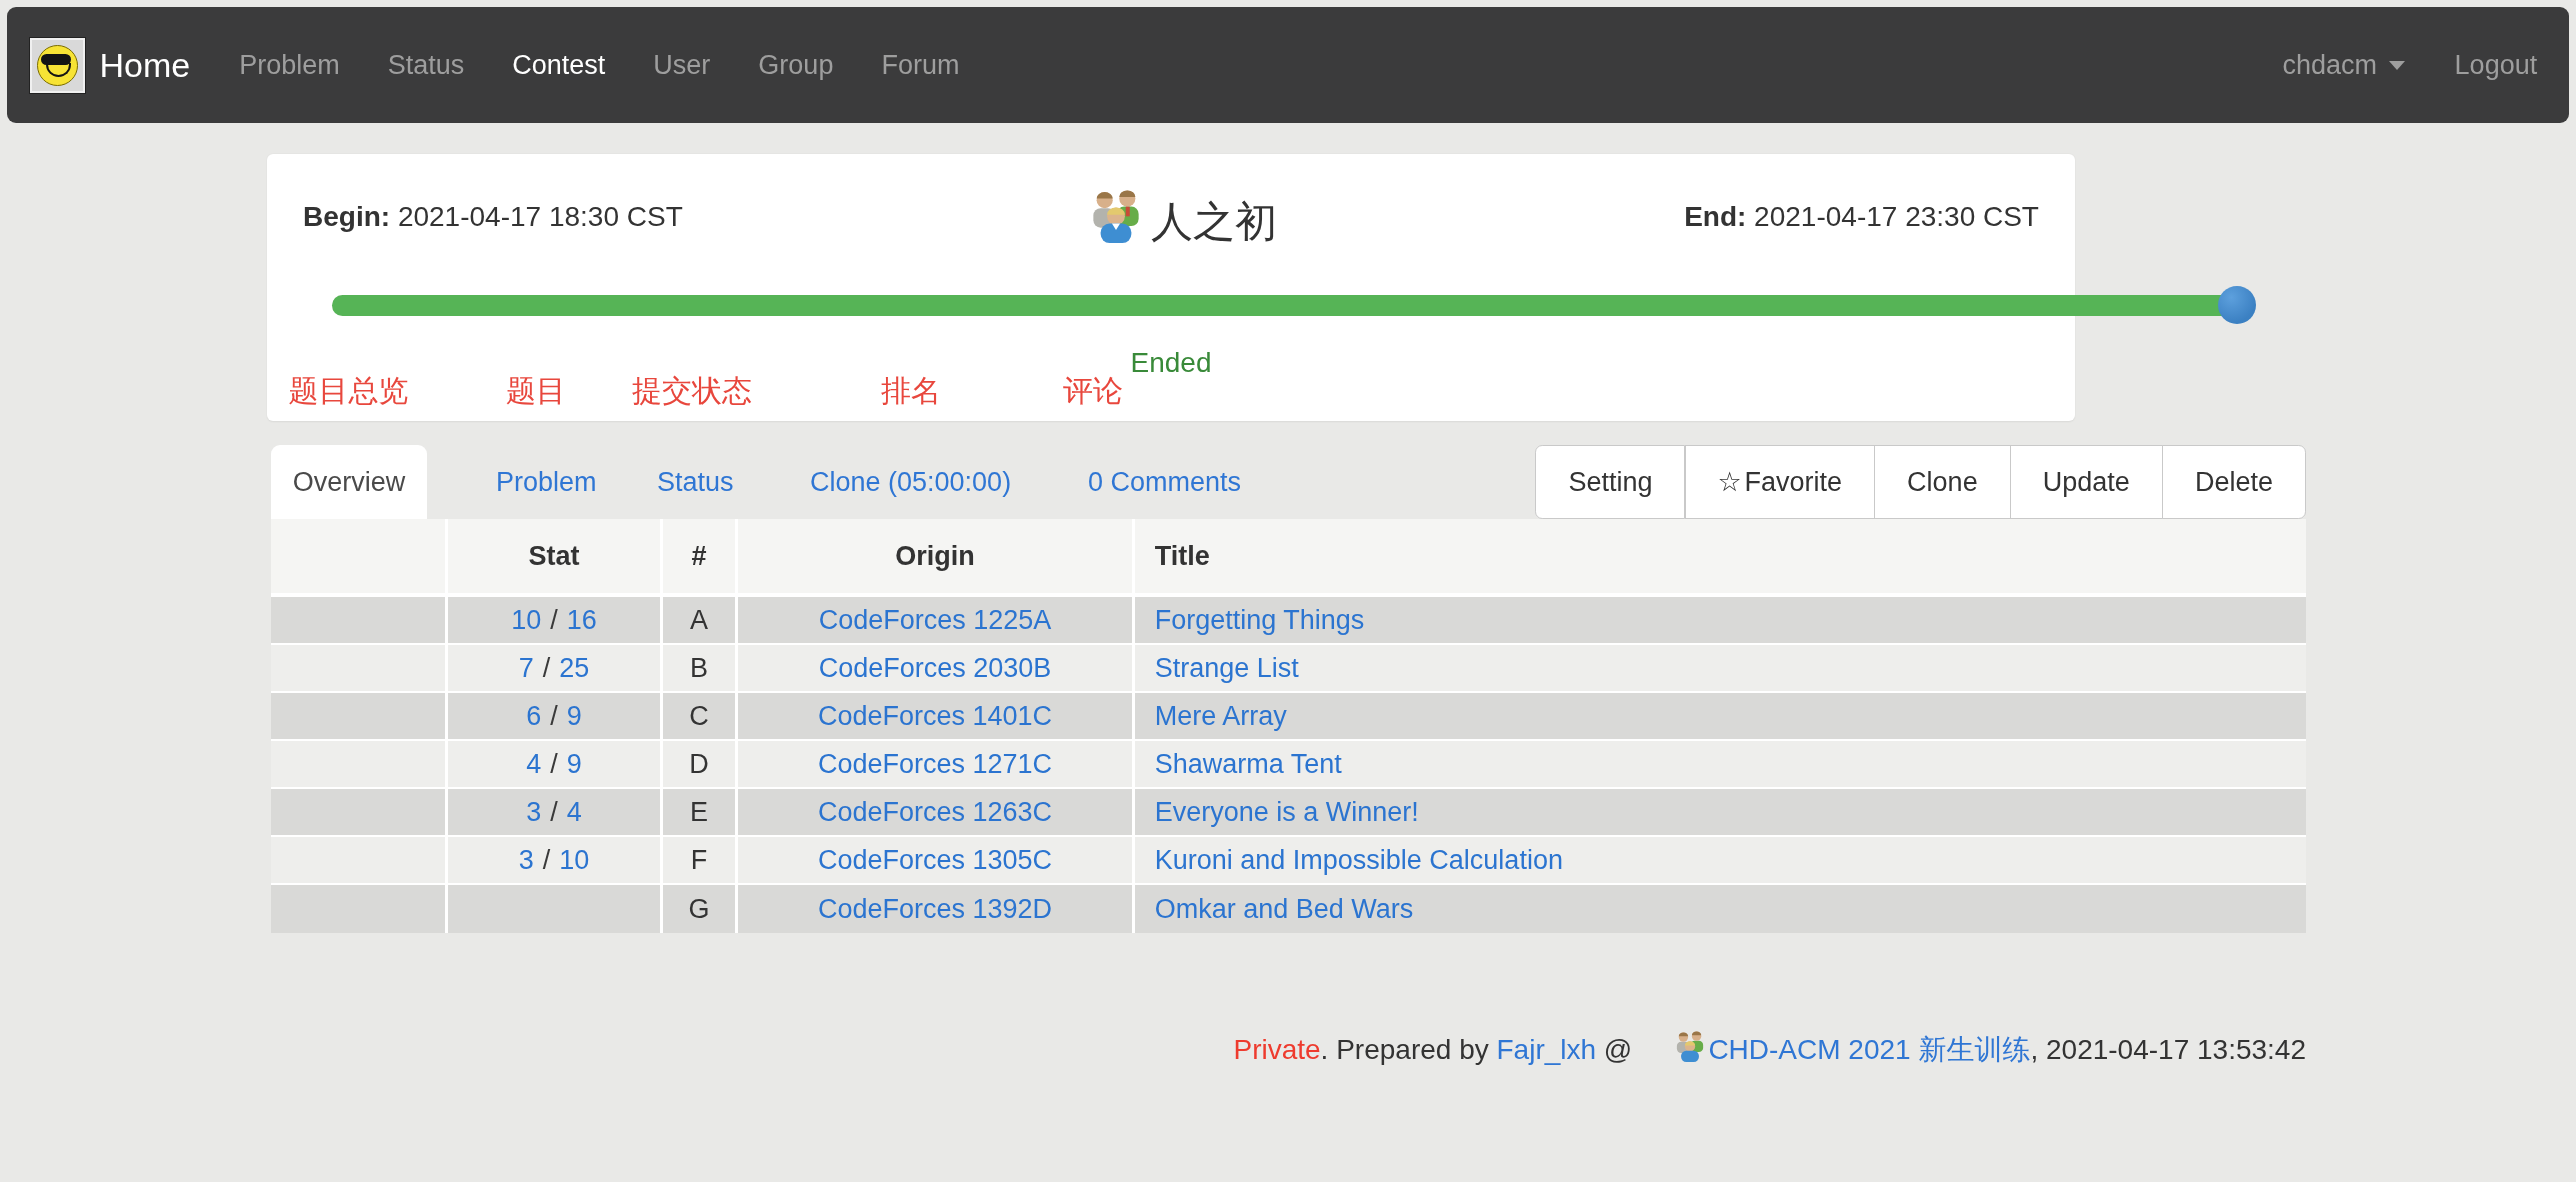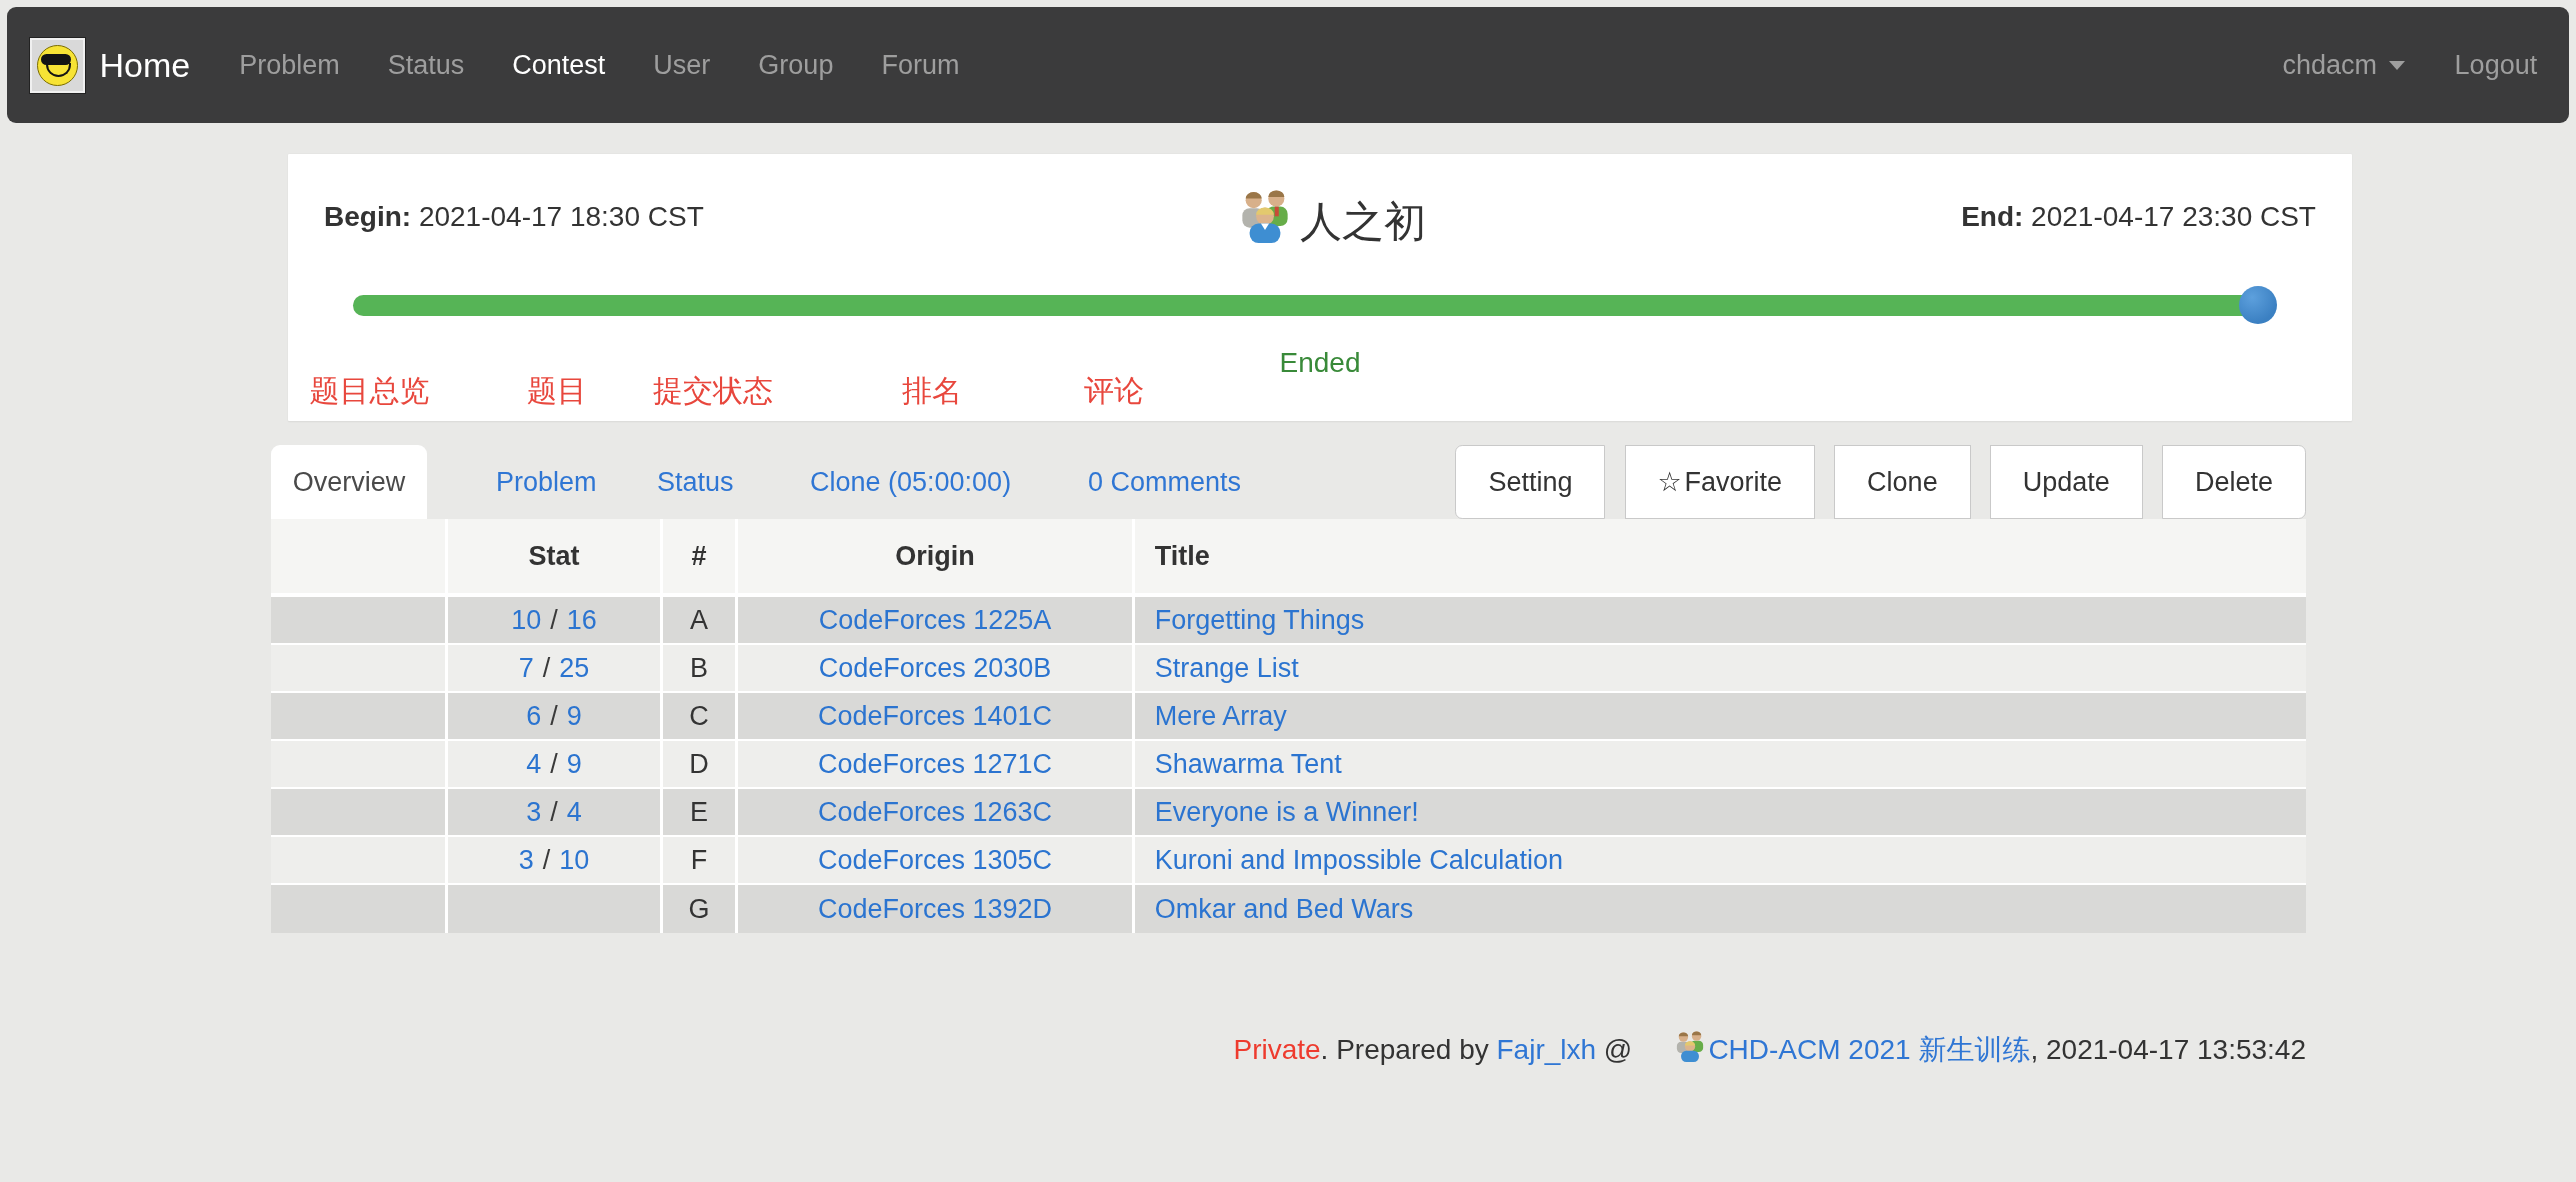--- a/index.html
+++ b/index.html
@@ -47,22 +47,22 @@
   .user-menu { font-size:27px; color:#9e9e9e; display:flex; align-items:center; cursor:pointer; }
   .caret {
     width:0; height:0; margin-left:11.6px; display:inline-block;
     border-left:8px solid transparent; border-right:8px solid transparent;
     border-top:9px solid #9e9e9e;
   }
   .logout { font-size:27px; color:#9e9e9e; margin-left:50px; }
 
   
   .card {
-    position:absolute; left:288px; top:154px; width:2064px; height:267px;
-    background:#ffffff; border-radius:1px;
+    position:absolute; left:267px; top:154px; width:1808px; height:267px;
+    background:#ffffff; border-radius:6px;
     box-shadow:0 0.9px 1.8px rgba(0,0,0,.07);
   }
   .info-row {
     display:flex; justify-content:space-between; align-items:flex-start;
     padding:34px 36px 0;
   }
   .time { font-size:28px; color:#333; margin-top:12.5px; white-space:pre; }
   .time b { font-weight:700; }
   .contest-title { display:flex; align-items:center; font-size:42px; color:#333;font-family:Liberation Mono, monospace; }
   .contest-title .gicon { margin-right:9px; }
@@ -87,21 +87,21 @@
   
   .tabs-row { position:absolute; left:271px; top:445px; width:2035px; height:74px; }
   .tab-active {
     position:absolute; left:0; top:0; width:156px; height:74px;
     background:#ffffff; border-radius:9px 9px 0 0;
     text-align:center; line-height:74px; font-size:27px; color:#4a4a4a; cursor:pointer;
   }
   .tab-link { position:absolute; top:0; line-height:74px; font-size:27px; color:#2f76d4; }
   .tab-pos-1{left:225px} .tab-pos-2{left:386px} .tab-pos-3{left:539px} .tab-pos-4{left:817px}
 
-  .btn-group { position:absolute; right:0; top:0; height:74px; display:flex;gap:20px; }
+  .btn-group { position:absolute; right:0; top:0; height:74px; display:flex; }
   .btn {
     height:74px; padding:0 32px; background:#ffffff;
     border:0.9px solid #c9c9c9; margin-left:-0.9px;
     font-size:27px; color:#333; font-family:inherit;
     display:flex; align-items:center; cursor:pointer; white-space:nowrap;
   }
   .btn:first-child { border-radius:7.2px 0 0 7.2px; margin-left:0; }
   .btn:last-child  { border-radius:0 7.2px 7.2px 0; }
   .btn .star { margin-right:2.7px; }
 

